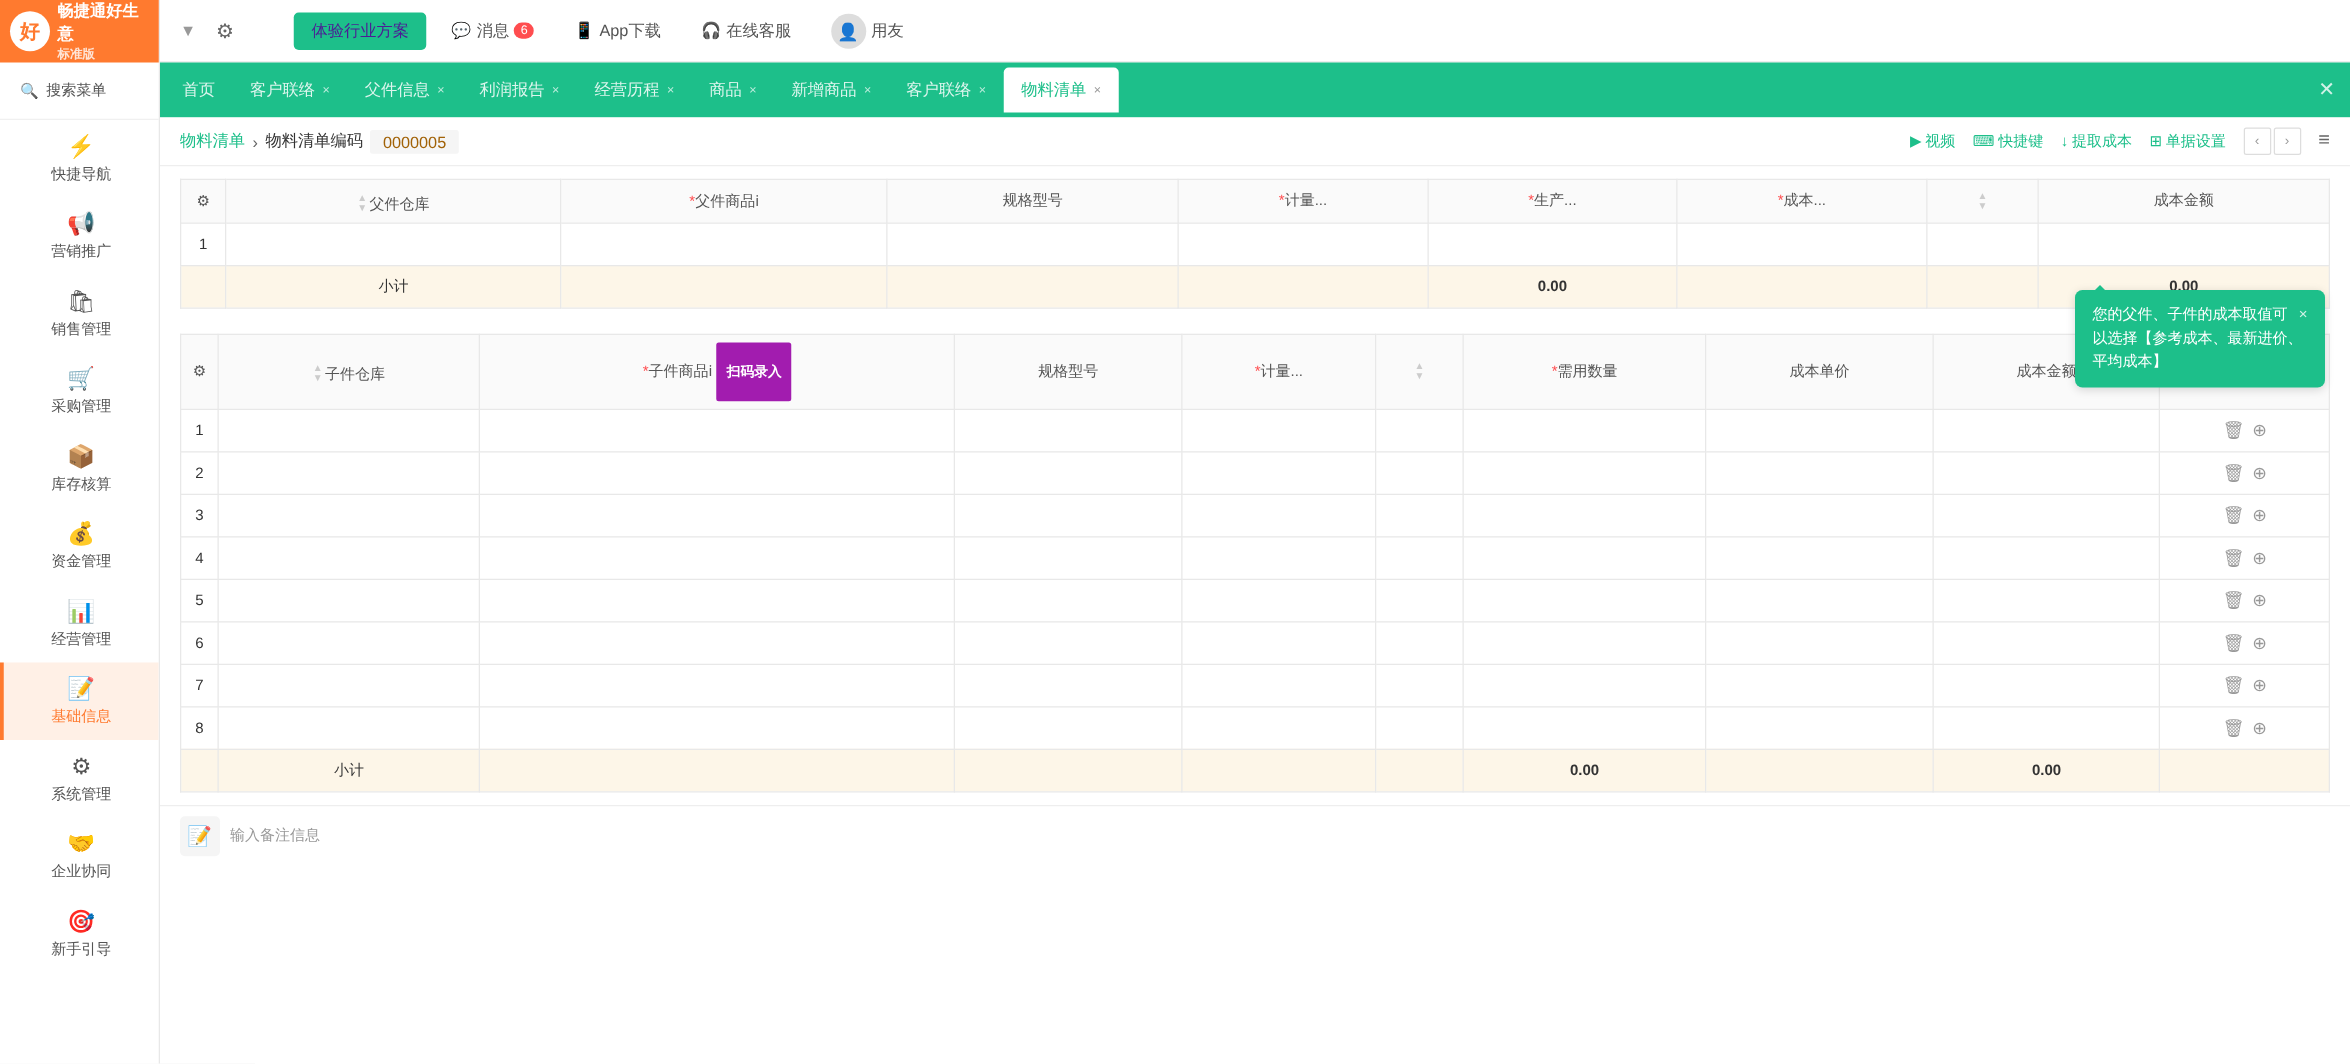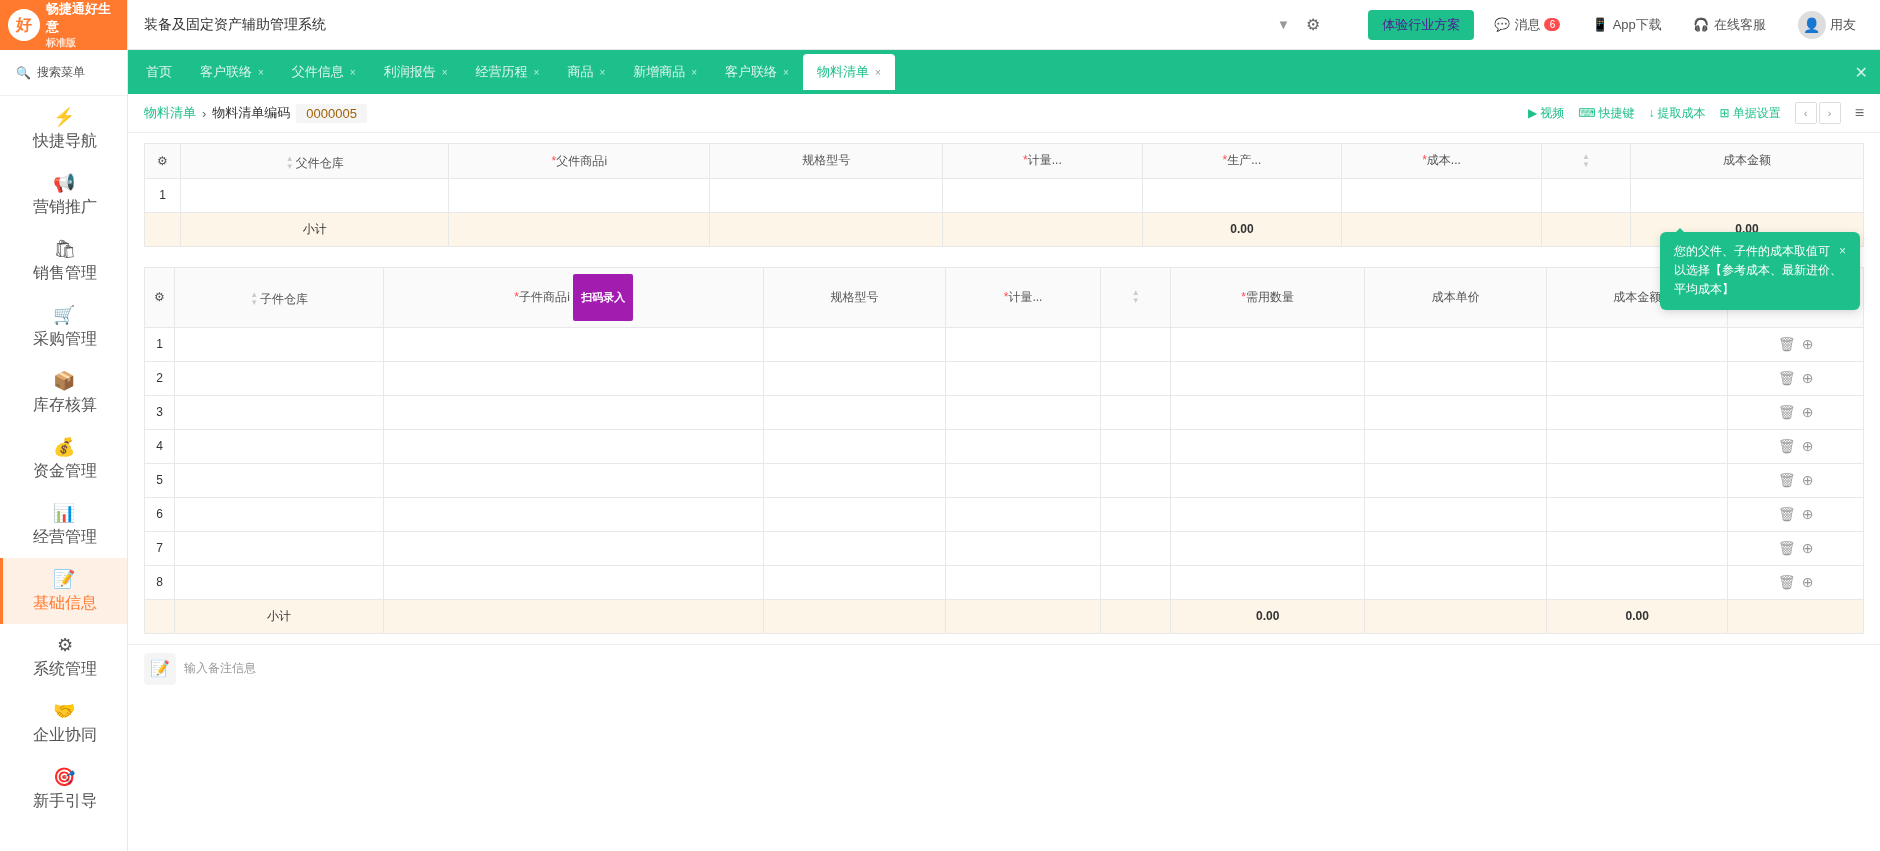--- a/index.html
+++ b/index.html
@@ -60,21 +60,21 @@
       align-items: center;
       padding: 10px 4px;
       cursor: pointer;
       color: #555;
       font-size: 12px;
       gap: 3px;
       border-left: 3px solid transparent;
     }
     .nav-item.active { background: #fff7f0; color: #ff7a2f; border-left-color: #ff7a2f; }
     .nav-item .nav-icon { font-size: 18px; }
-    .nav-item .nav-label { font-size: 16px; text-align: center; }
+    .nav-item .nav-label { font-size: 12px; text-align: center; }
 
     
     .main {
       flex: 1;
       display: flex;
       flex-direction: column;
       overflow: hidden;
     }
 
     
@@ -442,21 +442,20 @@
     <div class="nav-item">
       <span class="nav-icon">🎯</span>
       <span class="nav-label">新手引导</span>
     </div>
   </div>
 </div>
 
 <div class="main">
 
   <div class="topbar">
-    <span class="topbar-title">装备及固定资产辅助管理系统</span>
     <span style="cursor:pointer;color:#999;">▼</span>
     <span class="gear-btn">⚙</span>
     <span class="topbar-trial">体验行业方案</span>
 
     <div class="topbar-actions">
       <div class="topbar-btn">
         <span>💬</span>
         <span>消息</span>
         <span class="badge">6</span>
       </div>

